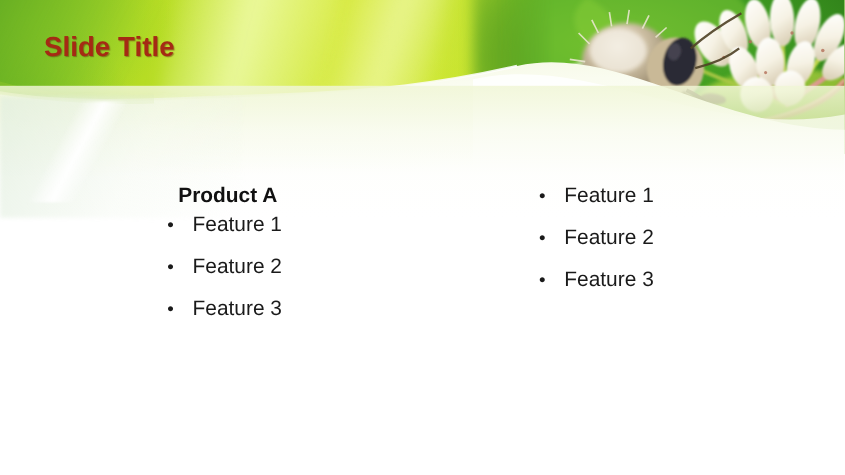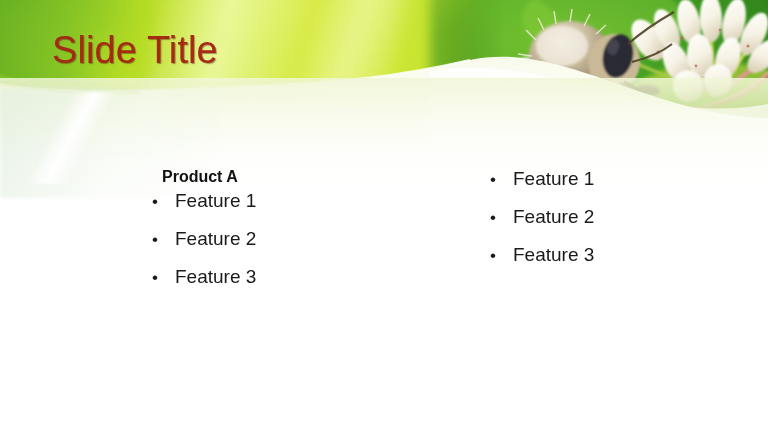--- a/index.html
+++ b/index.html
@@ -145,24 +145,24 @@
     width: 180px;
     height: 92px;
     background: linear-gradient(118deg, rgba(255,255,255,0) 36%, rgba(255,255,255,.95) 46%, rgba(255,255,255,0) 56%);
     pointer-events: none;
     filter: blur(1px);
   }
 
   
   .slide-title {
     position: absolute;
-    left: 52px;
+    left: 40px;
     top: 29px;
-    font-size: 38px;
-    font-weight: normal;
+    font-size: 25px;
+    font-weight: bold;
     letter-spacing: .1px;
     color: #a52a14;
     text-shadow: 1px 1px 1px rgba(90,20,8,.45);
     white-space: nowrap;
   }
 
   
   .content {
     position: absolute;
     left: 0;
@@ -171,21 +171,21 @@
     display: flex;
   }
   .col {
     width: 384px;
     box-sizing: border-box;
   }
   .col-a { padding-left: 152px; }
   .col-b { padding-left: 106px; }
 
   .col-heading {
-    font-size: 16px;
+    font-size: 19px;
     font-weight: bold;
     color: #111111;
     margin: 0 0 4px 10px;
     white-space: nowrap;
   }
   .bullets {
     list-style: none;
     margin: 0;
     padding: 0;
   }

